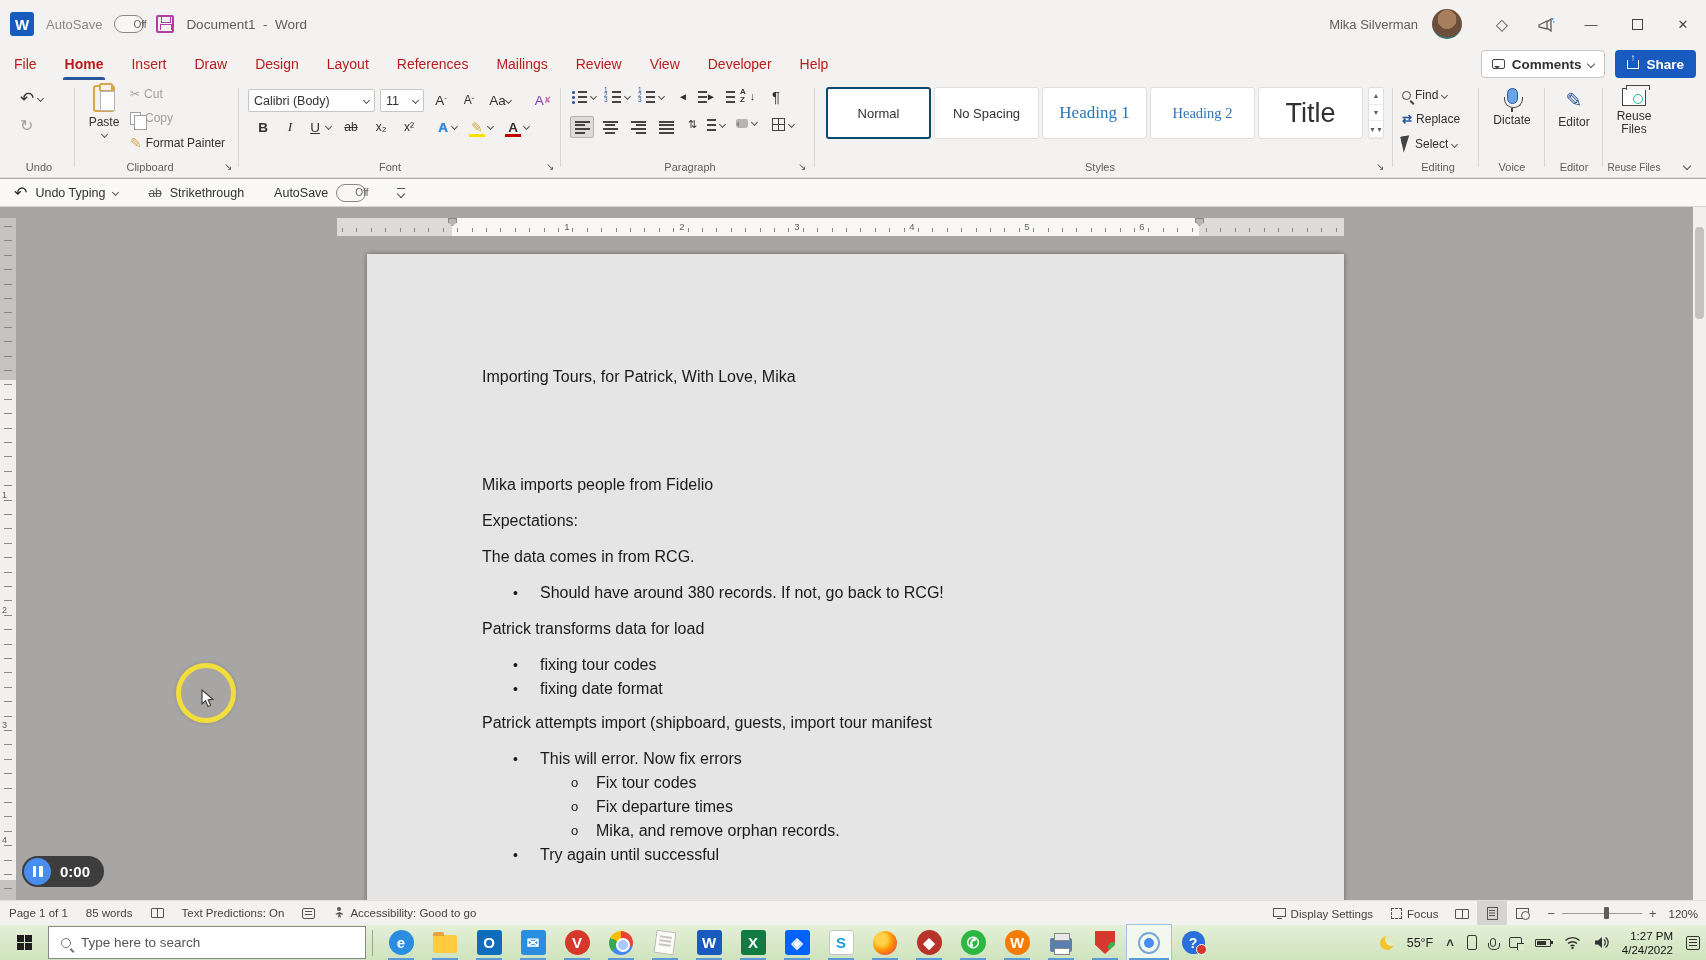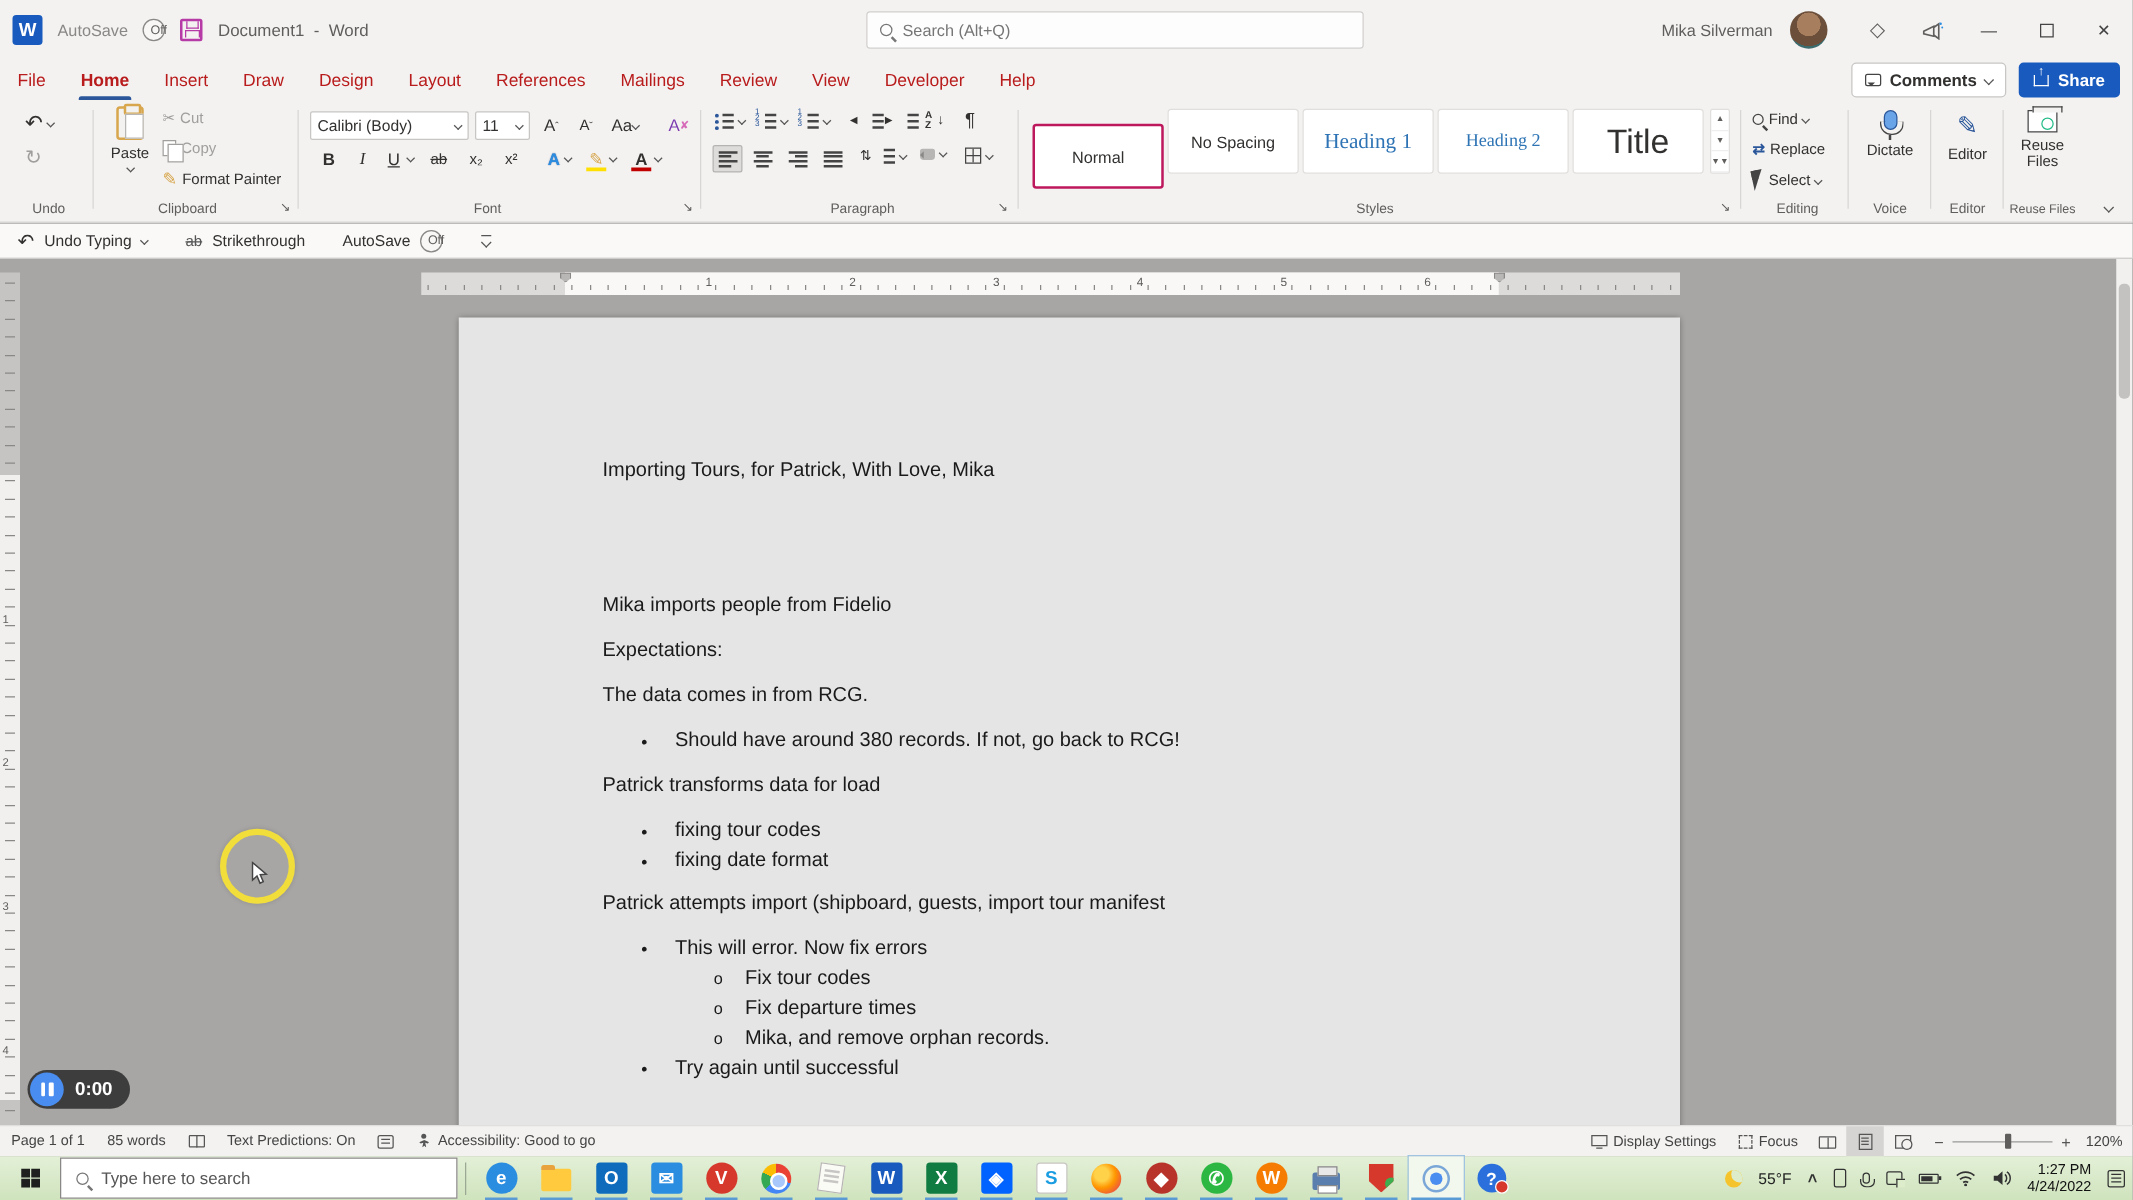--- a/index.html
+++ b/index.html
@@ -6,21 +6,21 @@
   html,body { width:1706px; height:960px; overflow:hidden;
     font-family:"Liberation Sans", sans-serif; background:#a8a6a4; }
 
   
   #titlebar { position:absolute; left:0; top:0; width:1706px; height:48px; background:#f3f2f1; }
   .tb-left { position:absolute; left:10px; top:0; height:48px; display:flex; align-items:center; gap:12px; }
   .word-logo { width:24px; height:24px; background:#185abd; border-radius:3px; color:#fff; font-weight:bold;
     font-size:15px; display:flex; align-items:center; justify-content:center; }
   .autosave-lbl { color:#8a8886; font-size:13px; }
   .toggle { width:18px; height:18px; border:1px solid #8a8886; border-radius:9px; background:#f8f7f6;
-    display:flex; align-items:center; padding:0 1px; gap:4px; }
+    display:flex; align-items:center; padding:0 14px; gap:4px; }
   .toggle .knob { width:12px; height:12px; border-radius:50%; background:#605e5c; }
   .toggle .state { font-size:10px; color:#605e5c; }
   .save-ic { width:18px; height:18px; border:2px solid #b63ba6; border-radius:2px; position:relative; }
   .save-ic:before { content:""; position:absolute; left:3px; top:0; width:8px; height:5px; border:1.5px solid #b63ba6; border-top:none; }
   .save-ic:after { content:""; position:absolute; left:2px; bottom:1px; width:10px; height:5px; border:1.5px solid #b63ba6; border-bottom:none; }
   .doc-title { color:#605e5c; font-size:13.5px; }
   #tb-search { position:absolute; left:693px; top:9px; width:398px; height:30px; background:#fdfdfd;
     border:1px solid #d2d0ce; border-radius:3px; display:flex; align-items:center; padding:0 10px; gap:8px; color:#767676; font-size:13px; }
   .mag { width:10px; height:10px; border:1.6px solid #767676; border-radius:50%; position:relative; flex:none; }
   .mag:after { content:""; position:absolute; left:9px; top:9px; width:5px; height:1.6px; background:#767676; transform:rotate(45deg); transform-origin:0 0; }
@@ -85,21 +85,21 @@
   .ic-align.j { background-position:0 0, 0 3.7px, 0 7.4px, 0 11px; background-size:15px 2px,15px 2px,15px 2px,15px 2px; }
   .sqbtn { position:absolute; width:24px; height:22px; display:flex; align-items:center; justify-content:center; }
   .sqbtn.active { background:#dedcda; border:1px solid #b5b3b1; border-radius:2px; }
   .ic-border { width:13px; height:13px; border:1px solid #444; background:
       linear-gradient(#444,#444) 50% 0 / 1px 100% no-repeat,
       linear-gradient(#444,#444) 0 50% / 100% 1px no-repeat; }
   .ic-bucket { width:12px; height:9px; background:#b8b6b4; border-radius:2px 2px 3px 3px; position:relative; margin-top:3px; }
   .ic-bucket:after { content:""; position:absolute; left:-3px; top:2px; border:3px solid transparent; border-right-color:#8a8886; }
   .style-cell { width:105px; height:52px; background:#fff; border:1px solid #e1dfdd; border-radius:3px;
     display:flex; align-items:center; justify-content:center; color:#323130; }
-  .style-cell.sel { border:2px solid #be185d;margin-top:12px; }
+  .style-cell.sel { border:2px solid #0c4a6e; }
   .style-scroll { display:flex; flex-direction:column; width:16px; height:52px; border:1px solid #e1dfdd; background:#fff; border-radius:2px; }
   .style-scroll div { flex:1; display:flex; align-items:center; justify-content:center; font-size:7px; color:#605e5c; border-bottom:1px solid #eee; }
   .mic-ic { width:11px; height:16px; background:#6aa4e8; border:1.5px solid #2b579a; border-radius:6px; position:relative; margin-bottom:6px; }
   .mic-ic:after { content:""; position:absolute; left:-4px; top:8px; width:17px; height:10px; border:1.5px solid #444; border-top:none; border-radius:0 0 9px 9px; }
   .mic-ic:before { content:""; position:absolute; left:3.5px; top:19px; width:2px; height:4px; background:#444; }
   .editor-ic { font-size:20px; color:#2b579a; transform:rotate(0deg); }
   .reuse-ic { width:24px; height:18px; border:1.5px solid #444; background:#fff; position:relative; }
   .reuse-ic:before { content:""; position:absolute; left:3px; top:-4px; width:22px; height:4px; border:1.5px solid #444; border-bottom:none; background:#f3f2f1; }
   .reuse-ic:after { content:""; position:absolute; right:2px; bottom:1px; width:8px; height:8px; border:1.6px solid #2b8; border-radius:50%; }
   .find-ic { width:9px; height:9px; border:1.6px solid #444; border-radius:50%; position:relative; }
@@ -233,24 +233,20 @@
     <div class="word-logo">W</div>
     <span class="autosave-lbl">AutoSave</span>
     <div class="toggle">
       <div class="knob"></div>
       <span class="state">Off</span>
     </div>
     <div class="save-ic"></div>
     <span class="doc-title">
       <span>Document1</span>&nbsp;&nbsp;<span>-</span>&nbsp;&nbsp;<span>Word</span>
     </span>
-  </div>
-  <div id="tb-search">
-    <span class="mag"></span>
-    <span>Search (Alt+Q)</span>
   </div>
   <div class="tb-right">
     <span class="username">Mika Silverman</span>
     <div class="avatar"></div>
     <div class="tb-ic gem">◇</div>
     <div class="tb-ic">
       <svg width="18" height="16" viewBox="0 0 18 16">
           <path d="M2 9 L10 5 L10 13 L2 11 Z M10 6 L14 3 L14 15 L10 12 Z" fill="none" stroke="#605e5c" stroke-width="1.3"></path>
           <circle cx="15.5" cy="3" r="1" fill="#2b8de0"></circle>
           <circle cx="16.8" cy="6" r="0.8" fill="#2b8de0"></circle>

